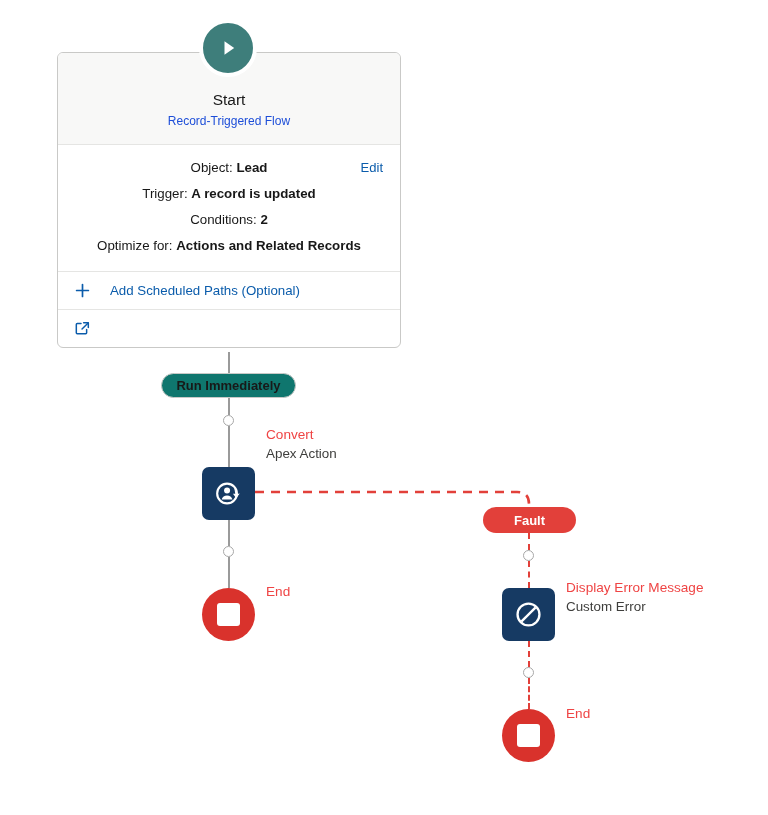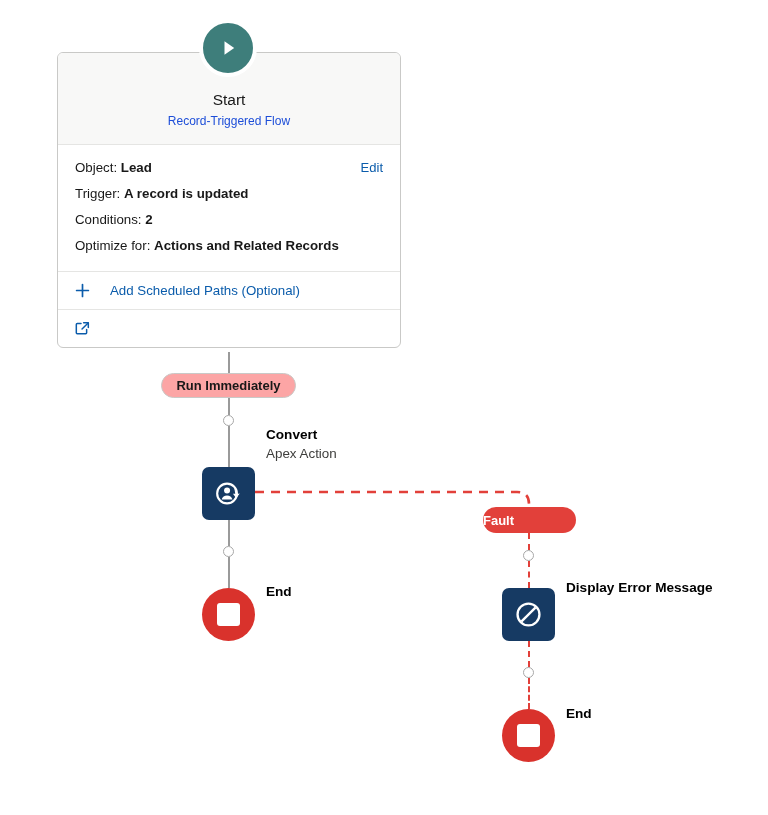--- a/index.html
+++ b/index.html
@@ -57,20 +57,21 @@
   #start-body {
     padding: 10px 17px 12px 17px;
     border-bottom: 1px solid #e5e5e3;
   }
   .start-row {
     font-size: 13.3px;
     color: #181818;
     line-height: 26px;
     white-space: nowrap;
     position: relative;
+    text-align: center;
   }
   .start-row .val { font-weight: bold; }
   #start-edit {
     position: absolute;
     right: 0;
     top: 0;
     color: #0b5cab;
     font-size: 13px;
     text-decoration: none;
     cursor: pointer;
@@ -133,21 +134,21 @@
   }
 
   
   #run-pill {
     left: 161px;
     top: 373px;
     width: 135px;
     height: 25px;
     border: 1px solid #c9c9c7;
     border-radius: 13px;
-    background: #fca5a5;
+    background: #0f766e;
     display: flex;
     align-items: center;
     justify-content: center;
     font-size: 13px;
     font-weight: bold;
     color: #181818;
     box-sizing: border-box;
     cursor: pointer;
     z-index: 4;
   }
@@ -155,20 +156,21 @@
   
   #fault-pill {
     left: 483px;
     top: 507px;
     width: 93px;
     height: 26px;
     border-radius: 13px;
     background: #e2403a;
     display: flex;
     align-items: center;
+    justify-content: center;
     font-size: 13px;
     font-weight: bold;
     color: #ffffff;
     box-sizing: border-box;
     cursor: pointer;
     z-index: 4;
   }
 
   
   .node-sq {
@@ -199,22 +201,22 @@
     width: 23px;
     height: 23px;
     border-radius: 3px;
     background: #ffffff;
   }
 
   
   .node-label { white-space: nowrap; }
   .node-label .nm {
     font-size: 13.6px;
-    font-weight: bold;
-    color: #000000;
+    font-weight: normal;
+    color: #ef4444;
     line-height: 19px;
   }
   .node-label .ty {
     font-size: 13.4px;
     color: #3e3e3c;
     line-height: 19px;
   }
   .node-label.single .nm { line-height: 18px; }
 </style>
 </head>
@@ -332,20 +334,21 @@
   </div>
 
   <div class="abs node-sq" style="left:502px; top:588px;">
     <svg width="31" height="31" viewBox="0 0 32 32">
       <circle cx="16" cy="16" r="11.3" fill="none" stroke="#ffffff" stroke-width="2.4"></circle>
       <path d="M8.6 23.4 L23.4 8.6" stroke="#ffffff" stroke-width="2.4" stroke-linecap="butt"></path>
     </svg>
   </div>
   <div class="abs node-label" style="left:566px; top:578px;">
     <div class="nm">Display Error Message</div>
+    <div class="ty">Custom Error</div>
   </div>
 
   <div class="abs node-end" style="left:502px; top:709px;">
     <div class="sq"></div>
   </div>
   <div class="abs node-label single" style="left:566px; top:705px;">
     <div class="nm">End</div>
   </div>
 
 </div>

